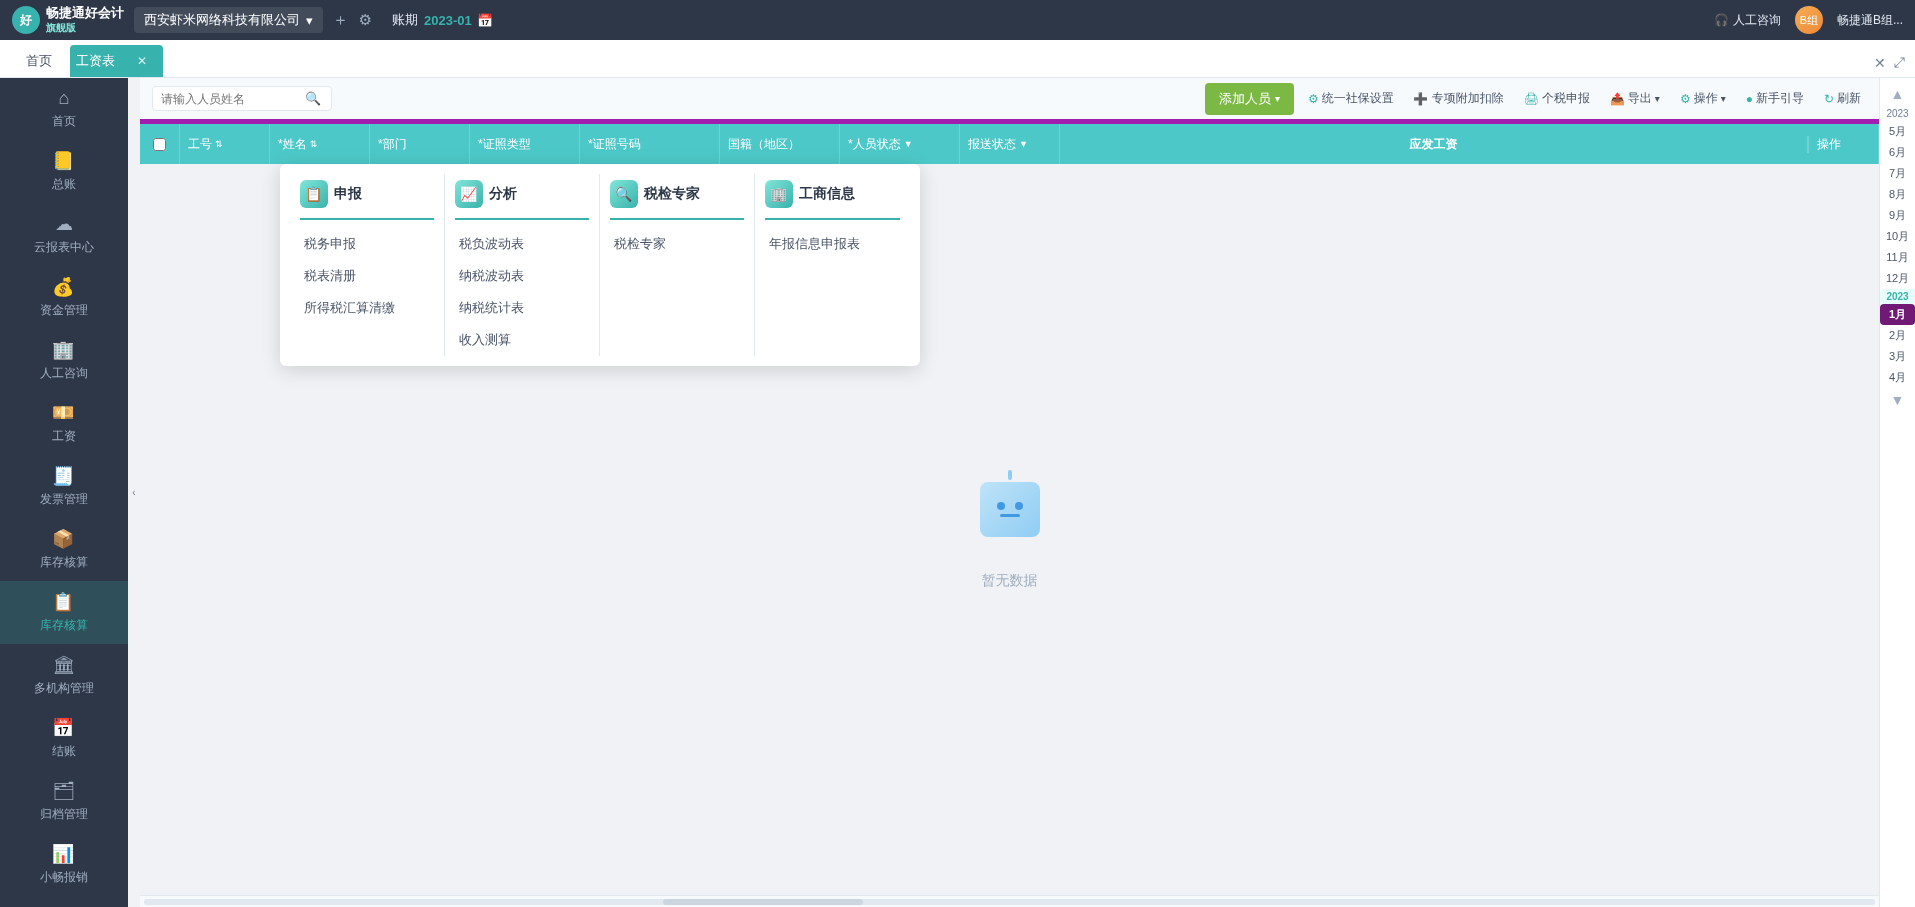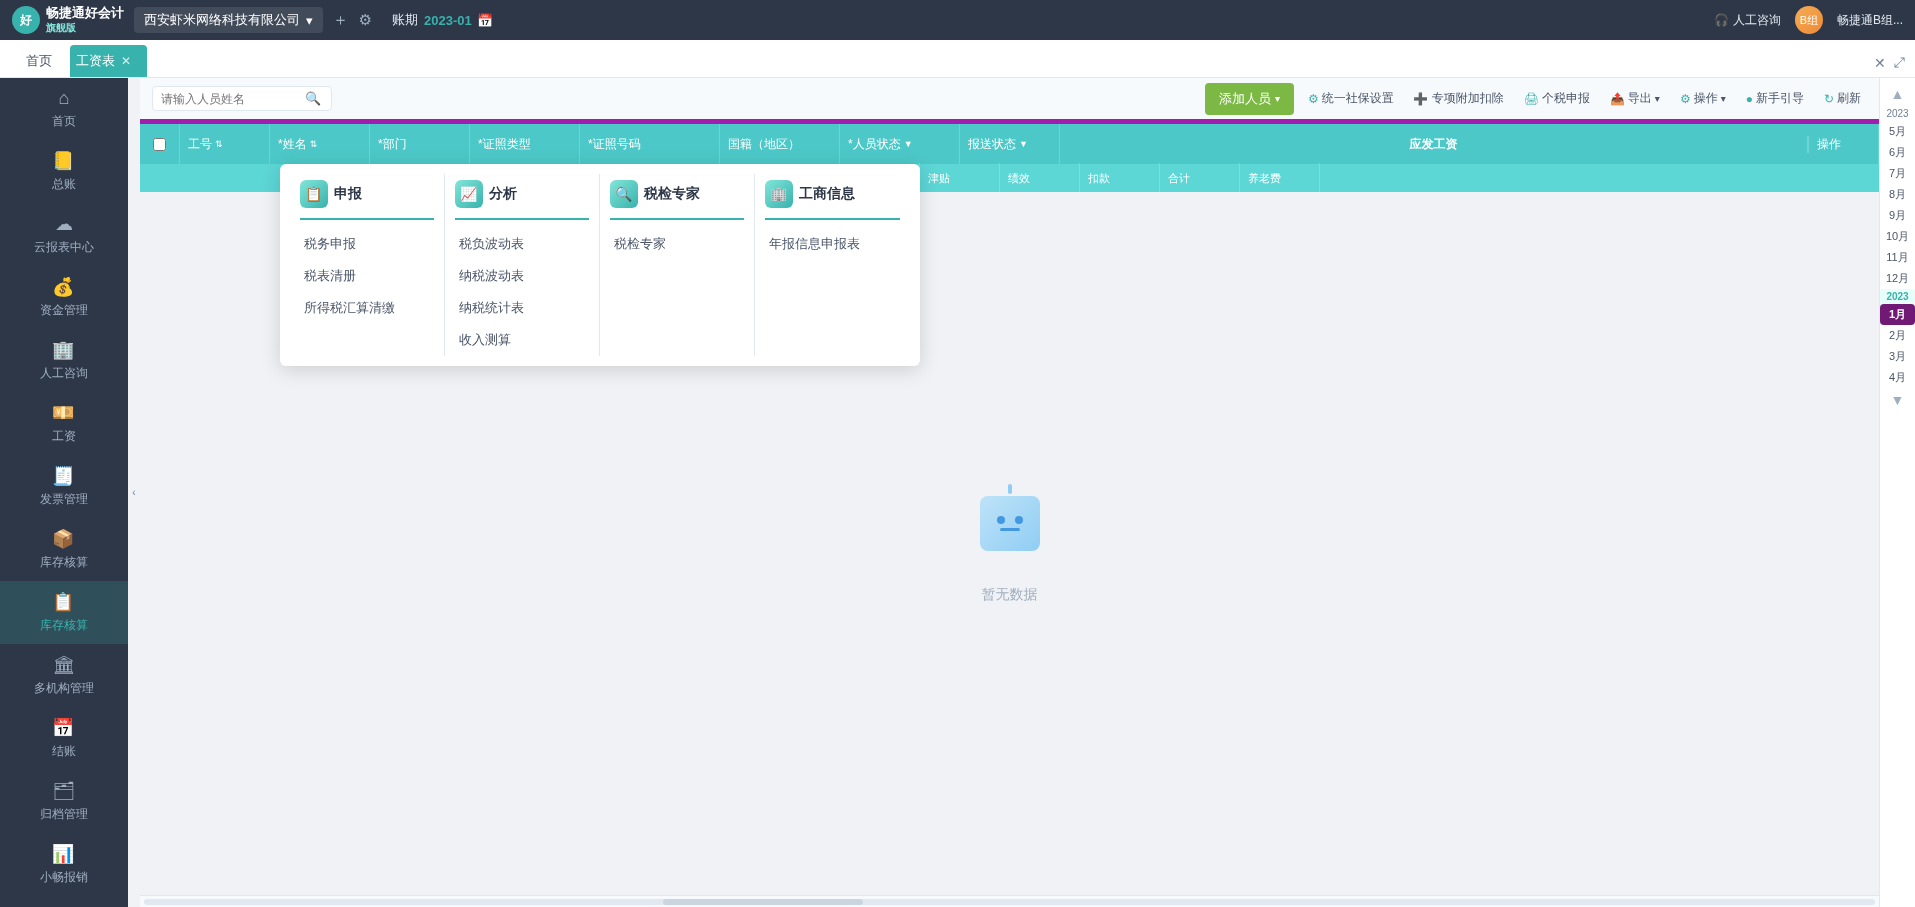--- a/index.html
+++ b/index.html
@@ -72,21 +72,21 @@
     .tab {
       padding: 7px 16px;
       font-size: 13px;
       cursor: pointer;
       border-radius: 4px 4px 0 0;
       color: #4a5568;
     }
     .tab.active {
       background: #38b2ac;
       color: #fff;
-      display: flex; align-items: center; gap: 6px; padding-left: 6px;
+      display: flex; align-items: center; gap: 22px; padding-left: 6px;
     }
     .tab-close {
       font-size: 12px; cursor: pointer; color: rgba(255,255,255,0.8);
     }
 
     
     .main-layout {
       display: flex;
       flex: 1;
       overflow: hidden;
@@ -524,40 +524,20 @@
         <div style="display:flex;flex-direction:column;flex:1;border-right:1px solid rgba(255,255,255,0.2);">
           <div class="payroll-group-header">
             <span>应发工资</span>
           </div>
         </div>
         <div class="th" style="width:70px;">
           <span>操作</span>
         </div>
       </div>
 
-      <div style="background:#5dd6d6;display:flex;height:28px;align-items:center;padding-left:680px;">
-        <div class="th-sub" style="width:100px;">
-          <span>*基本工资</span>
-        </div>
-        <div class="th-sub" style="width:80px;">
-          <span>津贴</span>
-        </div>
-        <div class="th-sub" style="width:80px;">
-          <span>绩效</span>
-        </div>
-        <div class="th-sub" style="width:80px;">
-          <span>扣款</span>
-        </div>
-        <div class="th-sub" style="width:80px;">
-          <span>合计</span>
-        </div>
-        <div class="th-sub" style="width:80px;">
-          <span>养老费</span>
-        </div>
-      </div>
     </div>
 
     <div class="empty-state">
       <div style="position:relative;width:80px;height:90px;">
         <div class="robot-antenna"></div>
         <div class="robot-body">
           <div class="robot-eyes">
             <div class="robot-eye"></div>
             <div class="robot-eye"></div>
           </div>

